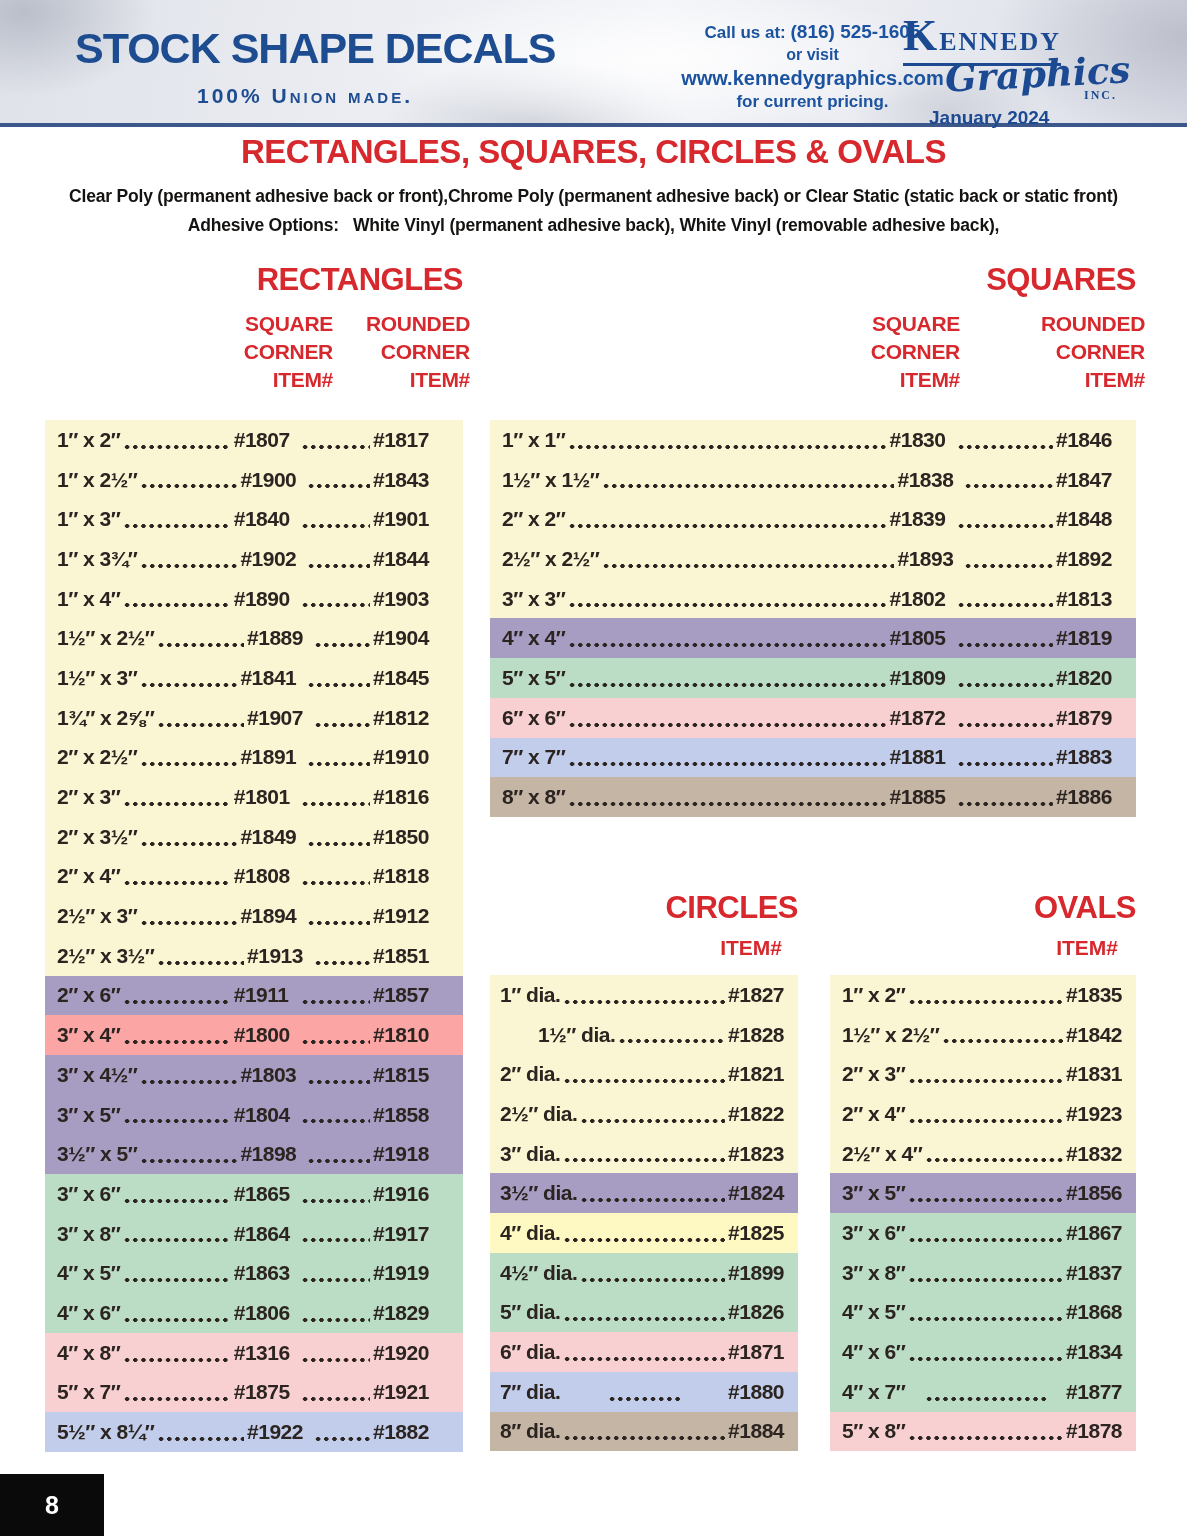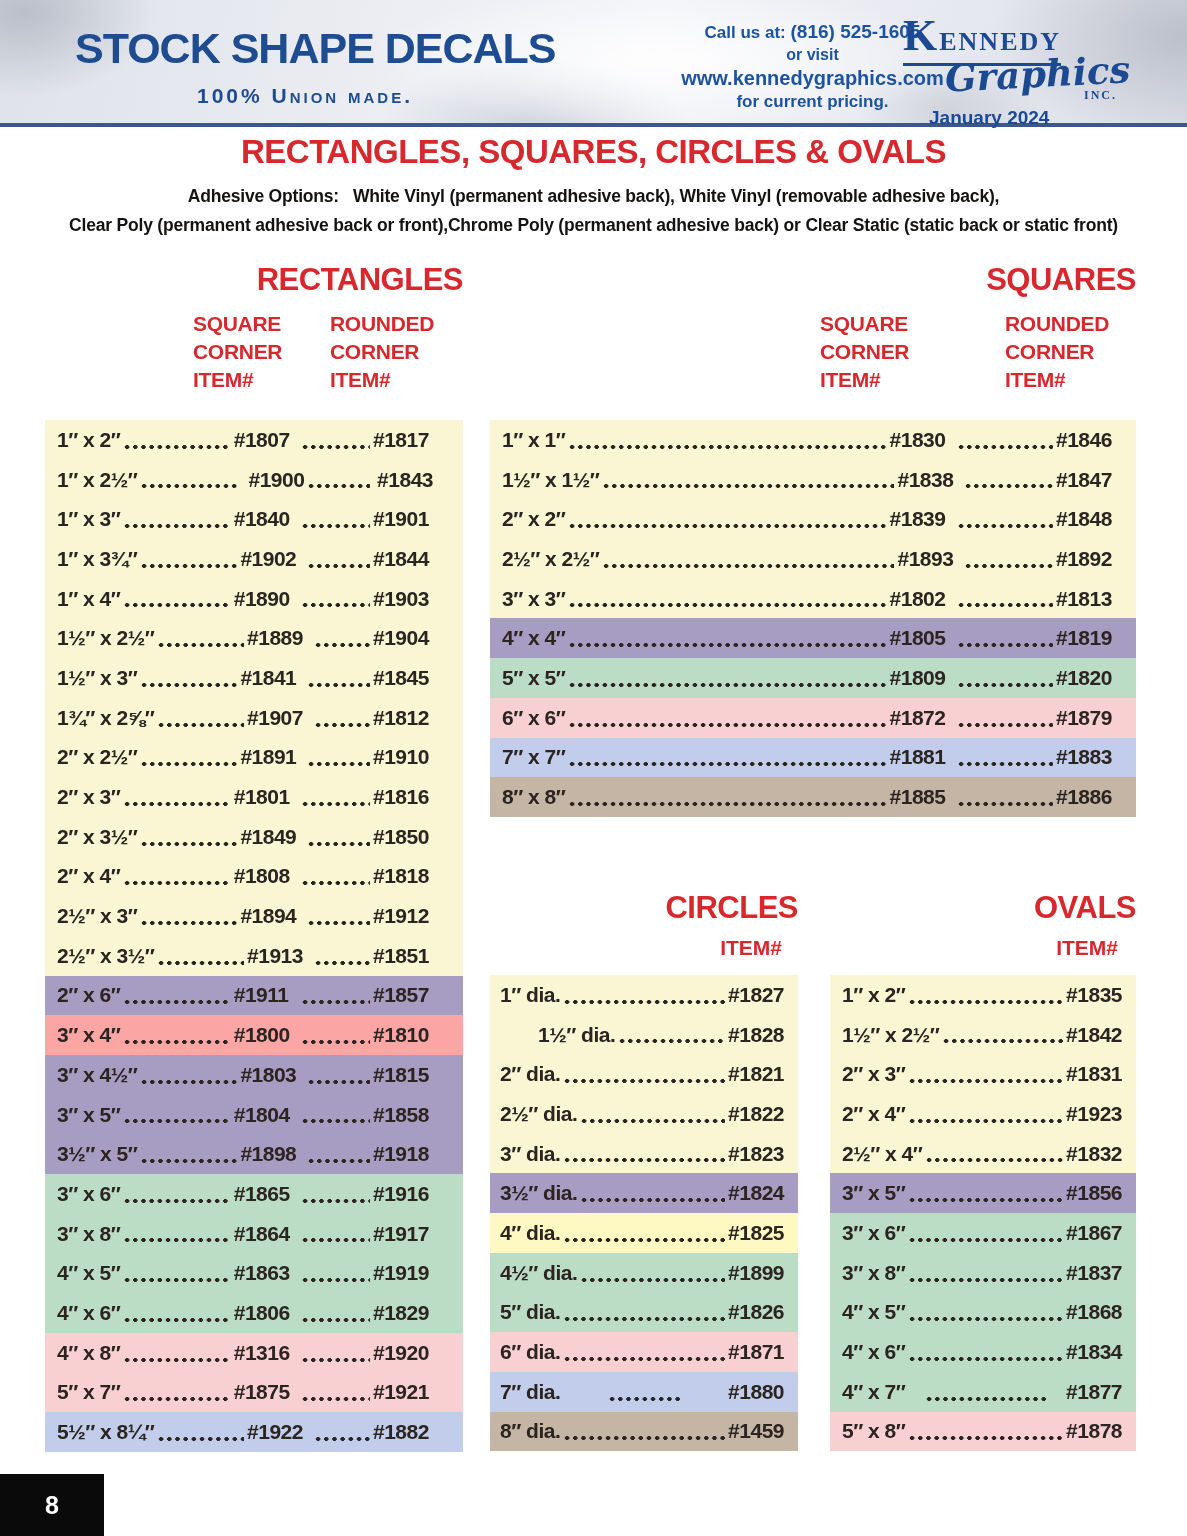--- a/index.html
+++ b/index.html
@@ -44,21 +44,21 @@
   
   .table{position:absolute;}
   #t-rect{left:45px;top:262px;width:418px;}
   #t-sq{left:490px;top:262px;width:646px;}
   #t-circ{left:490px;top:884px;width:308px;}
   #t-oval{left:830px;top:884px;width:306px;}
   .sec-title{position:absolute;left:0;top:0;width:100%;text-align:right;
     color:#d7282d;font-size:31px;font-weight:bold;letter-spacing:-0.5px;}
   #t-circ .sec-title,#t-oval .sec-title{top:6px;}
   .col-head{position:absolute;top:48px;color:#d7282d;font-size:21px;font-weight:bold;
-    line-height:28px;text-align:left;white-space:pre-line;letter-spacing:-0.3px;}
+    line-height:28px;text-align:right;white-space:pre-line;letter-spacing:-0.3px;}
   #t-rect .col-head.c1{left:148px;width:140px;}
   #t-rect .col-head.c2{left:285px;width:140px;}
   #t-sq .col-head.c1{left:330px;width:140px;}
   #t-sq .col-head.c2{left:515px;width:140px;}
   .item-head{position:absolute;top:52px;right:16px;color:#d7282d;font-size:21px;font-weight:bold;}
   #t-oval .item-head{right:18px;}
   .rows{position:absolute;left:0;right:0;}
   #t-rect .rows,#t-sq .rows{top:158px;}
   #t-circ .rows,#t-oval .rows{top:91px;}
 
@@ -103,44 +103,44 @@
     <div class="logo">
       <div class="logo-kennedy">Kennedy</div>
       <div class="logo-graphics">Graphics</div>
       <div class="logo-inc">INC.</div>
       <div class="logo-date">January 2024</div>
     </div>
   </div>
 
   <div class="page-title">RECTANGLES, SQUARES, CIRCLES &amp; OVALS</div>
   <div class="adhesive">
+    <div>Clear Poly (permanent adhesive back or front),Chrome Poly (permanent adhesive back) or Clear Static (static back or static front)</div>
     <div>
       <span>Adhesive Options:</span>&nbsp;&nbsp;
       <span>White Vinyl (permanent adhesive back), White Vinyl (removable adhesive back),</span>
     </div>
-    <div>Clear Poly (permanent adhesive back or front),Chrome Poly (permanent adhesive back) or Clear Static (static back or static front)</div>
   </div>
 
   <div class="table" id="t-rect">
     <div class="sec-title">RECTANGLES</div>
     <div class="col-head c1">SQUARE
 CORNER
 ITEM#</div>
     <div class="col-head c2">ROUNDED
 CORNER
 ITEM#</div>
     <div class="rows">
         <div class="row" style="background: rgb(250, 246, 211);">
           <span class="size">1″ x 2″</span>
           <span class="dots d1"></span>
           <span class="item i1">#1807</span>
           <span class="dots d2"></span>
           <span class="item i2">#1817</span>
         </div>
-        <div class="row" style="background: rgb(250, 246, 211); text-align: right;">
+        <div class="row" style="background: rgb(250, 246, 211);">
           <span class="size">1″ x 2½″</span>
           <span class="dots d1"></span>
           <span class="item i1">#1900</span>
           <span class="dots d2"></span>
           <span class="item i2">#1843</span>
         </div>
         <div class="row" style="background: rgb(250, 246, 211);">
           <span class="size">1″ x 3″</span>
           <span class="dots d1"></span>
           <span class="item i1">#1840</span>
@@ -448,21 +448,21 @@
           <span class="item i1">#1871</span>
         </div>
         <div class="row" style="background: rgb(193, 205, 234); gap: 45px;">
           <span class="size">7″ dia.</span>
           <span class="dots d1"></span>
           <span class="item i1">#1880</span>
         </div>
         <div class="row" style="background: rgb(196, 181, 165);">
           <span class="size">8″ dia.</span>
           <span class="dots d1"></span>
-          <span class="item i1">#1459</span>
+          <span class="item i1">#1884</span>
         </div>
       </div>
   </div>
 
   <div class="table" id="t-oval">
     <div class="sec-title">OVALS</div>
     <div class="item-head">ITEM#</div>
     <div class="rows">
         <div class="row" style="background: rgb(250, 246, 211);">
           <span class="size">1″ x 2″</span>

